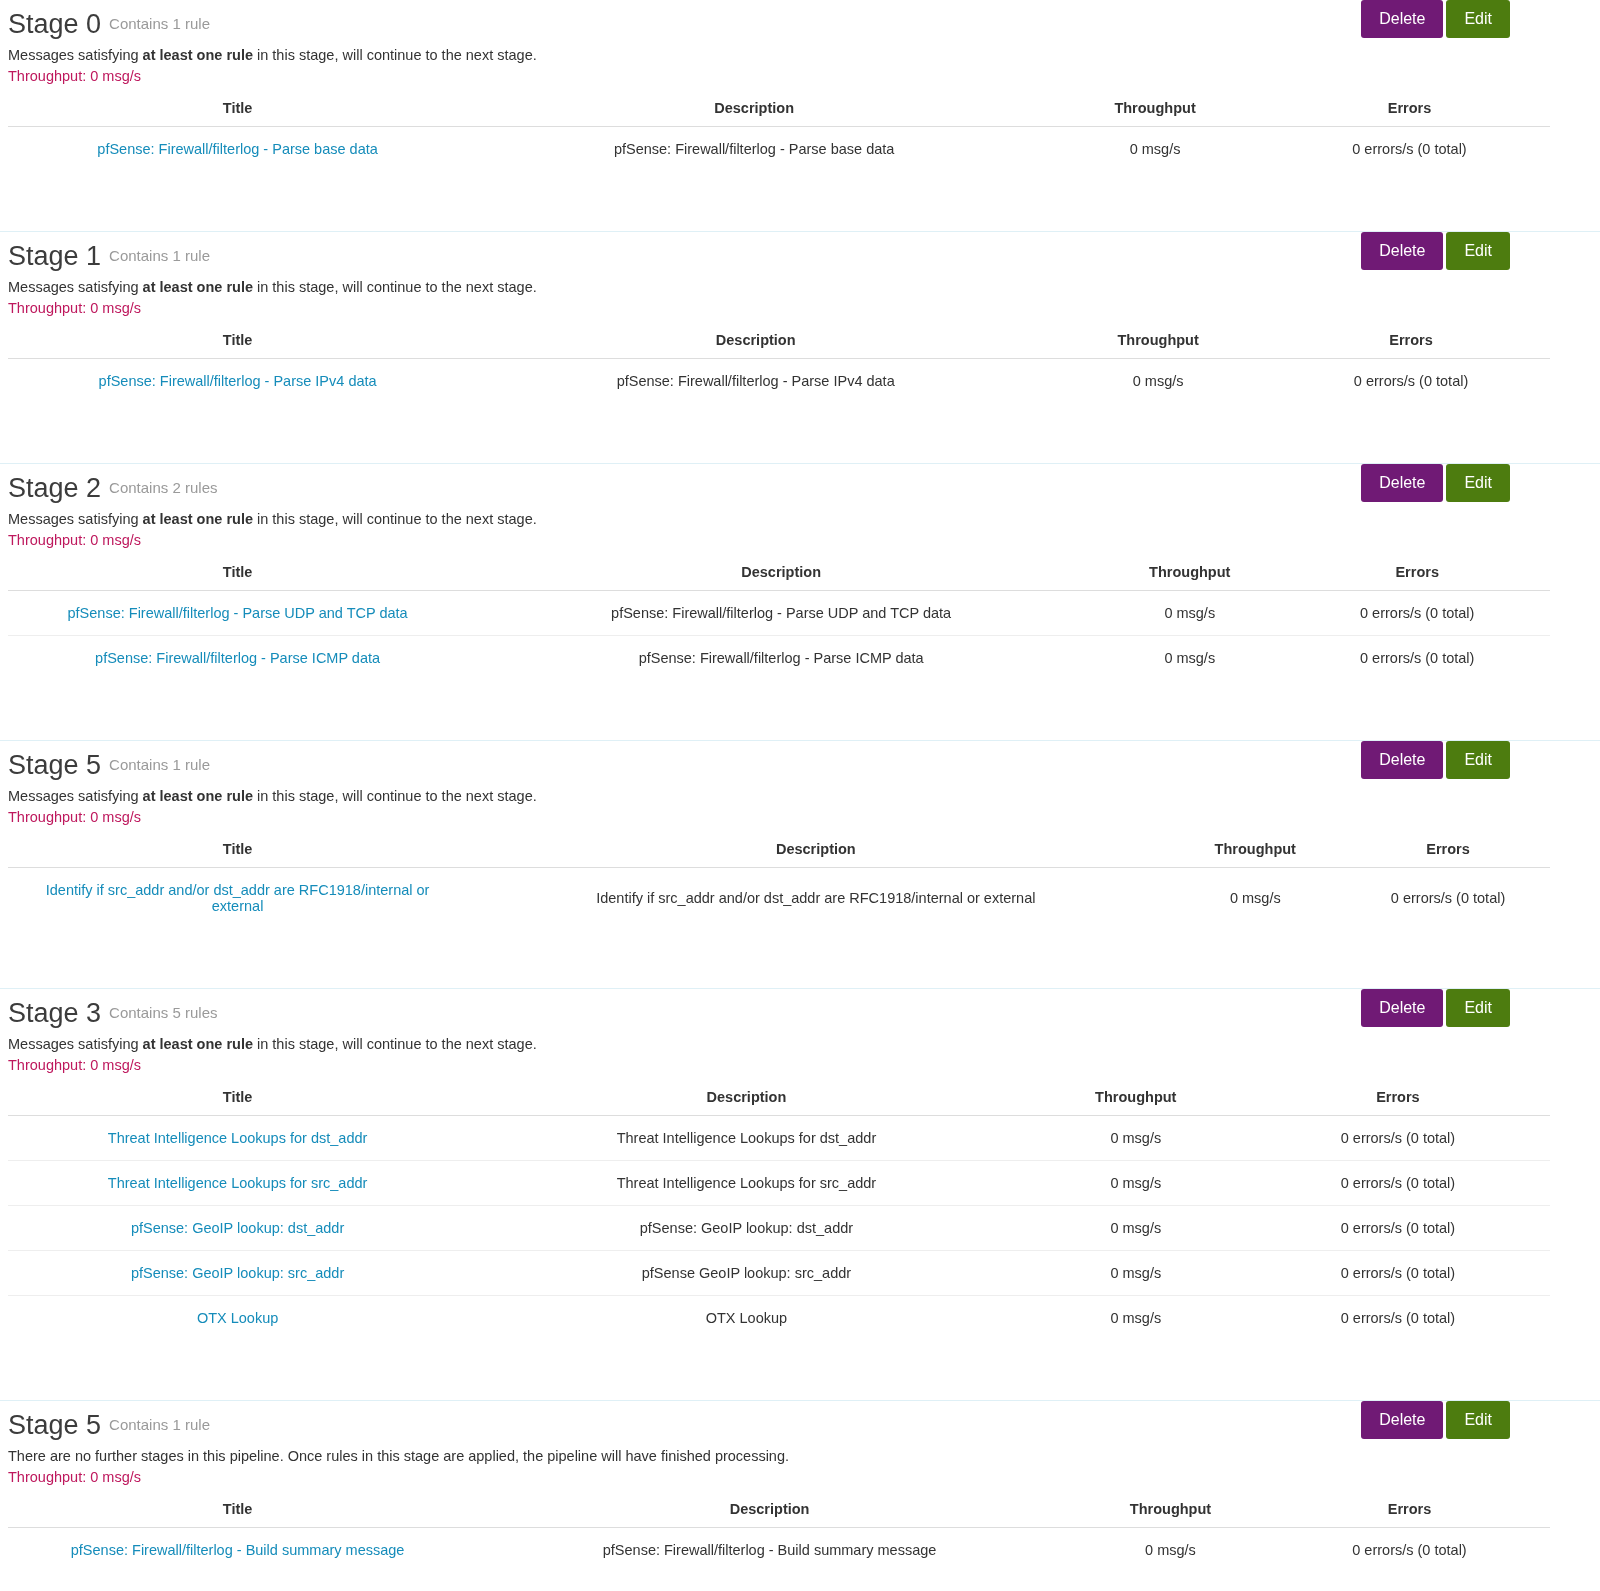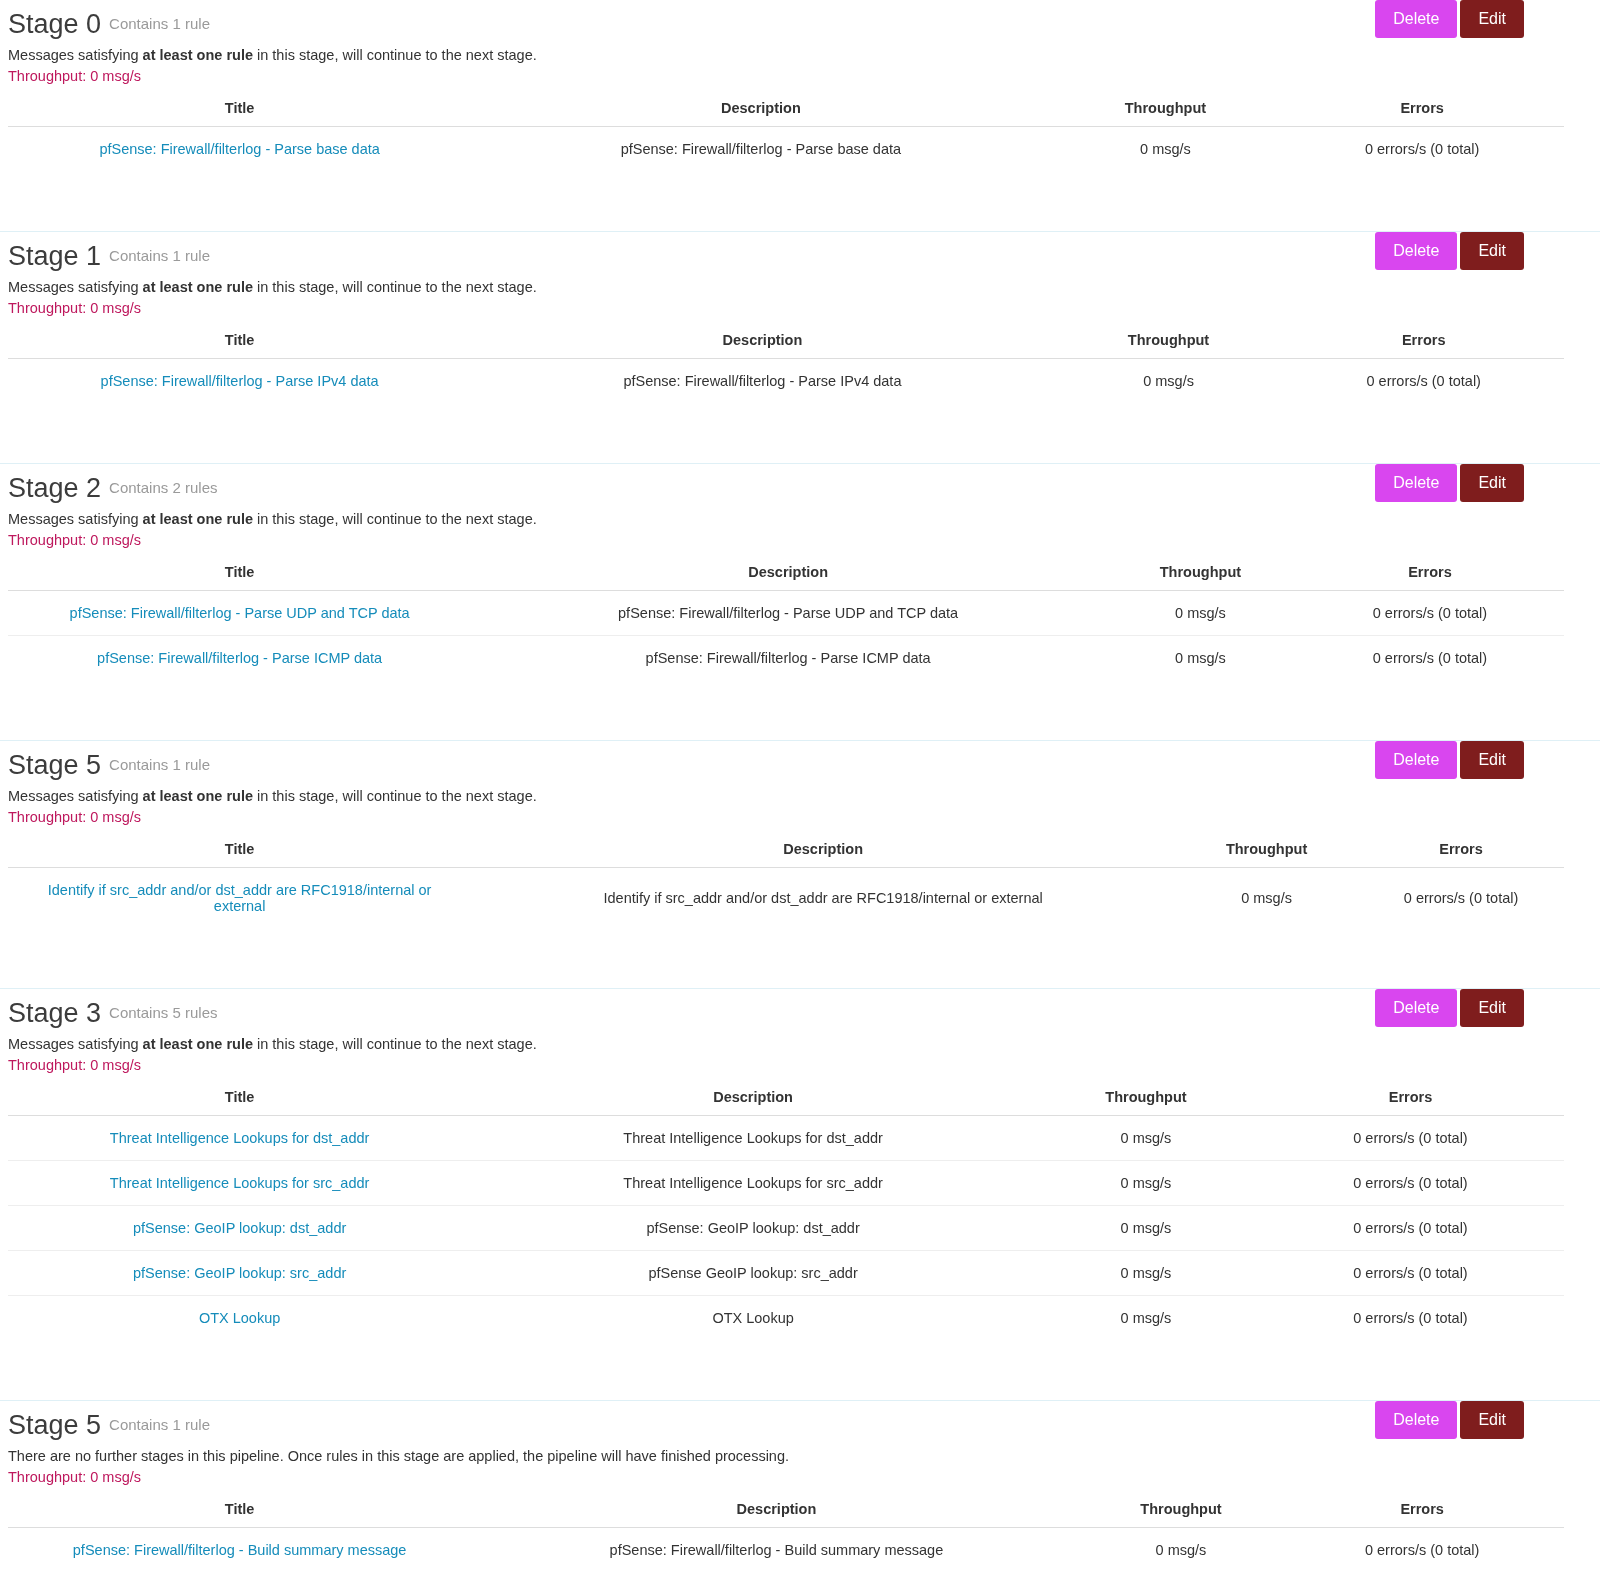--- a/index.html
+++ b/index.html
@@ -13,21 +13,21 @@
     color: #333333;
     -webkit-font-smoothing: antialiased;
   }
   .page {
     width: 1600px;
     padding: 0 0 0 0;
     box-sizing: border-box;
   }
   .stage {
     position: relative;
-    padding: 0 36px 0 8px;
+    padding: 0 50px 0 8px;
     box-sizing: border-box;
   }
   .stage + .stage {
     border-top: 1px solid #dff0f6;
   }
   .stage-header {
     position: relative;
     padding-top: 8px;
   }
   .stage-title {
@@ -71,24 +71,24 @@
     border: none;
     color: #ffffff;
     font-size: 16px;
     font-family: "Liberation Sans", sans-serif;
     padding: 9px 18px 10px 18px;
     border-radius: 3px;
     cursor: pointer;
     line-height: 19px;
   }
   .btn-delete {
-    background: #d946ef;
+    background: #701a75;
   }
   .btn-edit {
-    background: #7f1d1d;
+    background: #4d7c0f;
     text-align: right;
   }
   table.rules {
     width: 100%;
     border-collapse: collapse;
     margin-top: 14px;
     table-layout: fixed;
   }
   table.rules th {
     text-align: center;

